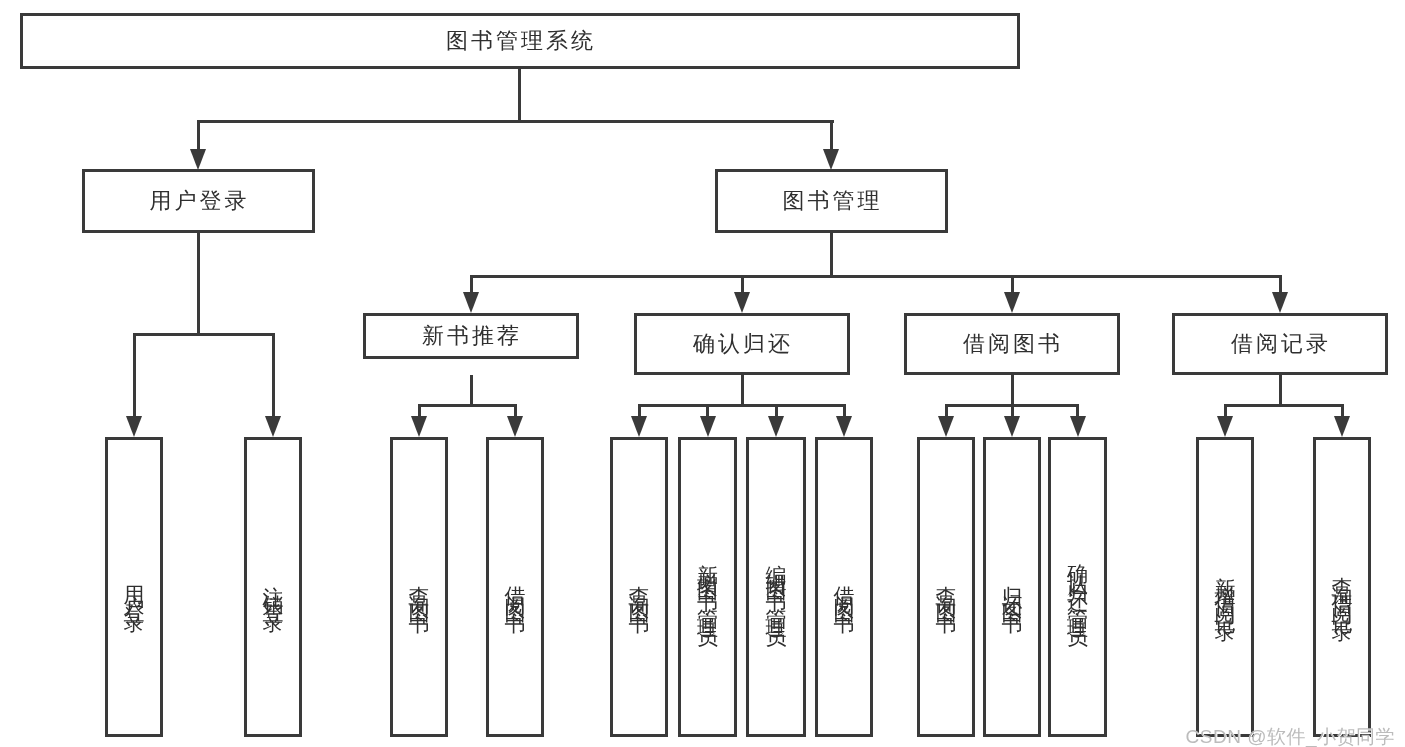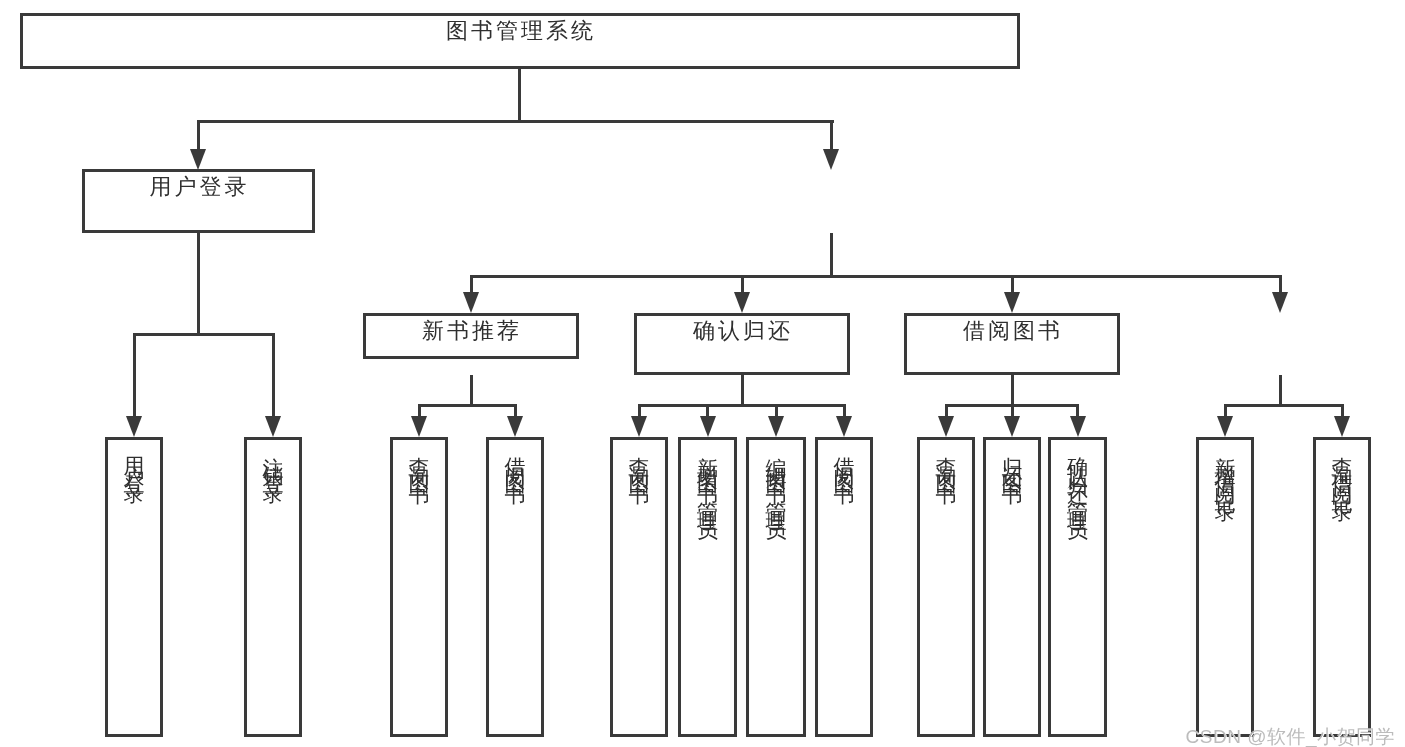--- a/index.html
+++ b/index.html
@@ -5,21 +5,21 @@
   * { margin:0; padding:0; box-sizing:border-box; }
   html,body { background:#ffffff; }
   body { font-family:"Liberation Sans","DejaVu Sans",sans-serif; }
   .canvas {
     position:relative; width:1405px; height:747px;
     background:var(--bg,#ffffff); overflow:hidden;
   }
   .box {
     position:absolute; background:#ffffff;
     border:3px solid var(--line,#3a3a3a);
-    display:flex; justify-content:center;
+    display:flex; align-items:center; justify-content:center;
     color:var(--text,#2f2f2f); font-size:22px; letter-spacing:3px;
     white-space:nowrap;
   }
   .box .lbl { transform:translateX(1px); }
   .vbox .vtext {
     writing-mode:vertical-rl; text-orientation:mixed;
     letter-spacing:9px; line-height:1.15; font-size:21px;
   }
   .hline,.vline { position:absolute; background:var(--line,#3a3a3a); }
   .hline { height:3px; }
@@ -49,20 +49,23 @@
     <div class="hline" style="left:197px;top:120px;width:637px"></div>
     <div class="vline" style="left:197px;top:120px;height:30px"></div>
     <div class="arrow" style="left:190px;top:149px"></div>
     <div class="vline" style="left:830px;top:120px;height:30px"></div>
     <div class="arrow" style="left:823px;top:149px"></div>
   </div>
 
   <div class="box" style="left:82px;top:169px;width:233px;height:64px">
     <span class="lbl">用户登录</span>
   </div>
+  <div class="box" style="left:715px;top:169px;width:233px;height:64px">
+    <span class="lbl">图书管理</span>
+  </div>
 
   <div>
     <div class="vline" style="left:197px;top:233px;height:103px"></div>
     <div class="hline" style="left:133px;top:333px;width:142px"></div>
     <div class="vline" style="left:133px;top:333px;height:83px"></div>
     <div class="arrow" style="left:126px;top:416px"></div>
     <div class="vline" style="left:272px;top:333px;height:83px"></div>
     <div class="arrow" style="left:265px;top:416px"></div>
   </div>
 
@@ -80,20 +83,23 @@
   </div>
 
   <div class="box" style="left:363px;top:313px;width:216px;height:46px">
     <span class="lbl">新书推荐</span>
   </div>
   <div class="box" style="left:634px;top:313px;width:216px;height:62px">
     <span class="lbl">确认归还</span>
   </div>
   <div class="box" style="left:904px;top:313px;width:216px;height:62px">
     <span class="lbl">借阅图书</span>
+  </div>
+  <div class="box" style="left:1172px;top:313px;width:216px;height:62px">
+    <span class="lbl">借阅记录</span>
   </div>
 
   <div>
     <div class="vline" style="left:470px;top:375px;height:31px"></div>
     <div class="hline" style="left:418px;top:404px;width:98px"></div>
     <div class="vline" style="left:418px;top:404px;height:13px"></div>
     <div class="arrow" style="left:411px;top:416px"></div>
     <div class="vline" style="left:514px;top:404px;height:13px"></div>
     <div class="arrow" style="left:507px;top:416px"></div>
   </div>

